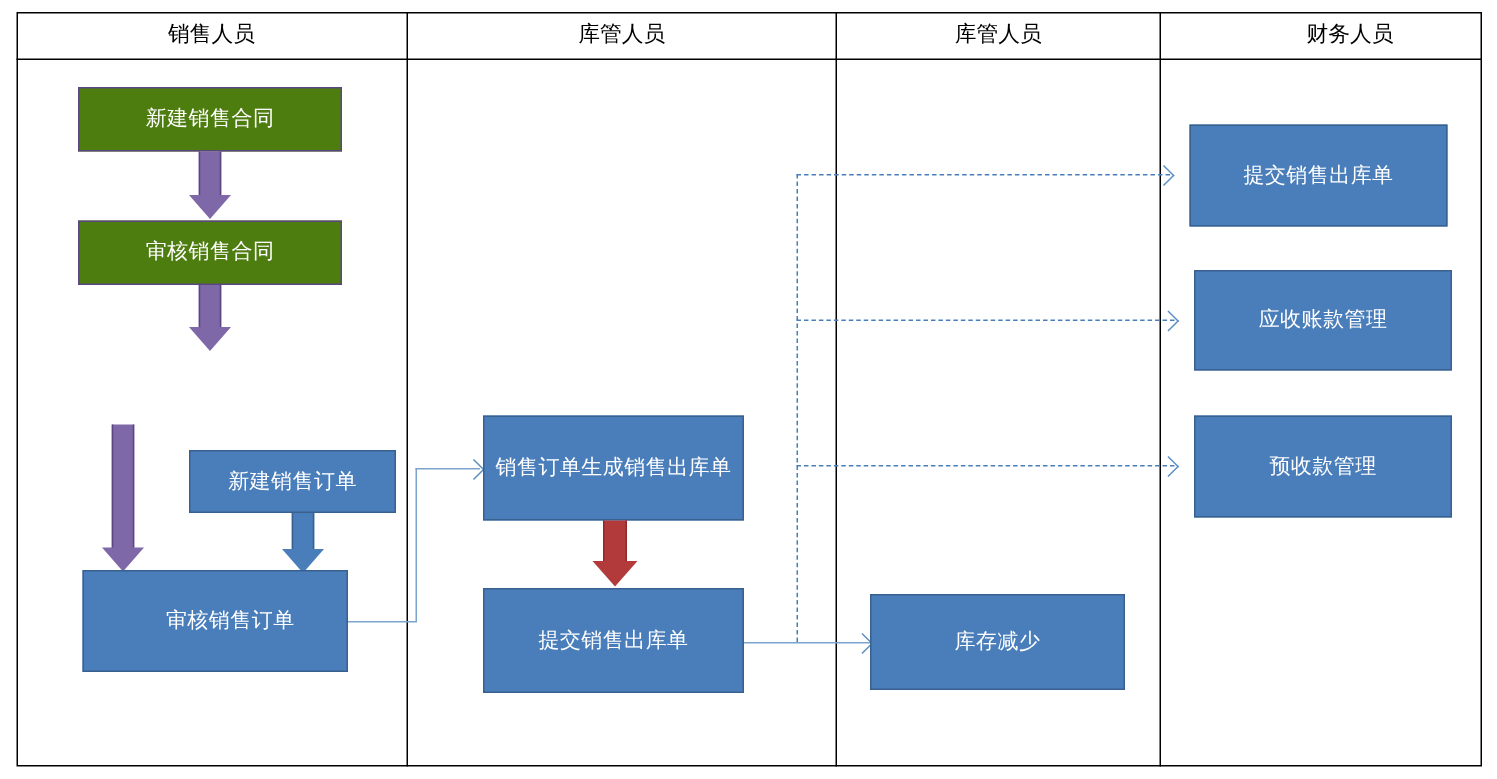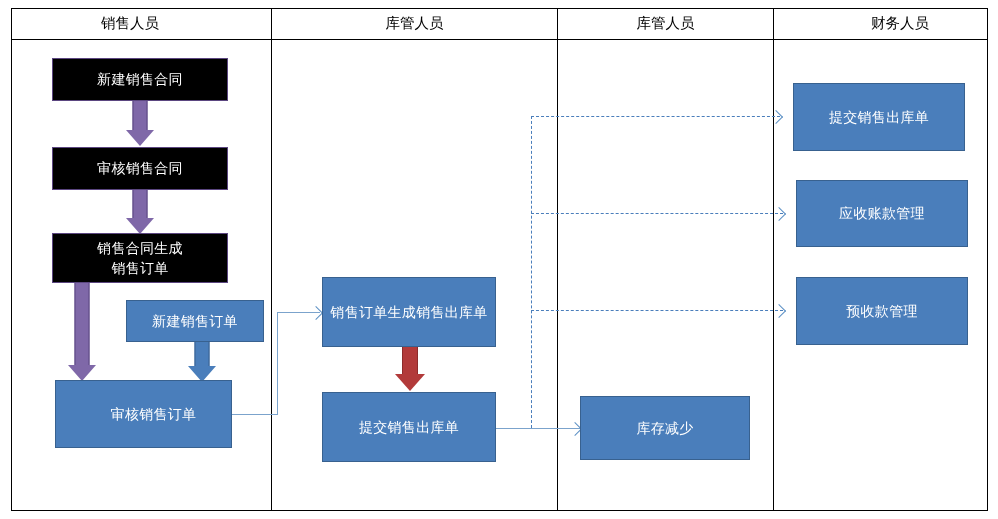--- a/index.html
+++ b/index.html
@@ -61,21 +61,21 @@
     display: flex;
     align-items: center;
     justify-content: center;
     text-align: center;
     color: #ffffff;
     font-size: 14px;
     line-height: 1.45;
     letter-spacing: 0.3px;
   }
   .node.purple {
-    background: #000000;
+    background: #4d7c0f;
     border: 1.5px solid #5b4680;
   }
   .node.blue {
     background: #4a7ebb;
     border: 1.5px solid #38618f;
   }
   .node span { display: block; }
 
   
   .blockarrow {
@@ -152,21 +152,21 @@
 <body>
 
 <div id="canvas">
 
   <div class="lane-frame"></div>
   <div class="lane-header-sep"></div>
   <div class="lane-divider" style="left:271px;"></div>
   <div class="lane-divider" style="left:557px;"></div>
   <div class="lane-divider" style="left:773px;"></div>
 
-  <div class="lane-title" style="left:0; width:260px;font-family:Liberation Serif, serif;">销售人员</div>
+  <div class="lane-title" style="left:11px; width:260px;font-family:Liberation Serif, serif;">销售人员</div>
   <div class="lane-title" style="left:272px; width:285px;">库管人员</div>
   <div class="lane-title" style="left:558px; width:215px;">库管人员</div>
   <div class="lane-title" style="left:793px; width:214px;">财务人员</div>
 
   <div class="node purple" style="left:52px; top:58px; width:176px; height:43px;">
     <span>新建销售合同</span>
   </div>
 
   <div class="blockarrow ba-purple" style="left:126px; top:101px; width:28px; height:45px;">
     <div class="shaft" style="width:13px; height:30px;"></div>
@@ -175,24 +175,20 @@
 
   <div class="node purple" style="left:52px; top:147px; width:176px; height:43px;">
     <span>审核销售合同</span>
   </div>
 
   <div class="blockarrow ba-purple" style="left:126px; top:190px; width:28px; height:44px;">
     <div class="shaft" style="width:13px; height:29px;"></div>
     <div class="head" style="border-left-width:14px; border-right-width:14px; border-top-width:16px;"></div>
   </div>
 
-  <div class="node purple" style="left:52px; top:233px; width:176px; height:50px; flex-direction:column;">
-    <span>销售合同生成</span>
-    <span>销售订单</span>
-  </div>
 
   <div class="blockarrow ba-purple" style="left:68px; top:283px; width:28px; height:98px;">
     <div class="shaft" style="width:13px; height:83px;"></div>
     <div class="head" style="border-left-width:14px; border-right-width:14px; border-top-width:16px;"></div>
   </div>
 
   <div class="node blue" style="left:126px; top:300px; width:138px; height:42px;">
     <span>新建销售订单</span>
   </div>
 

